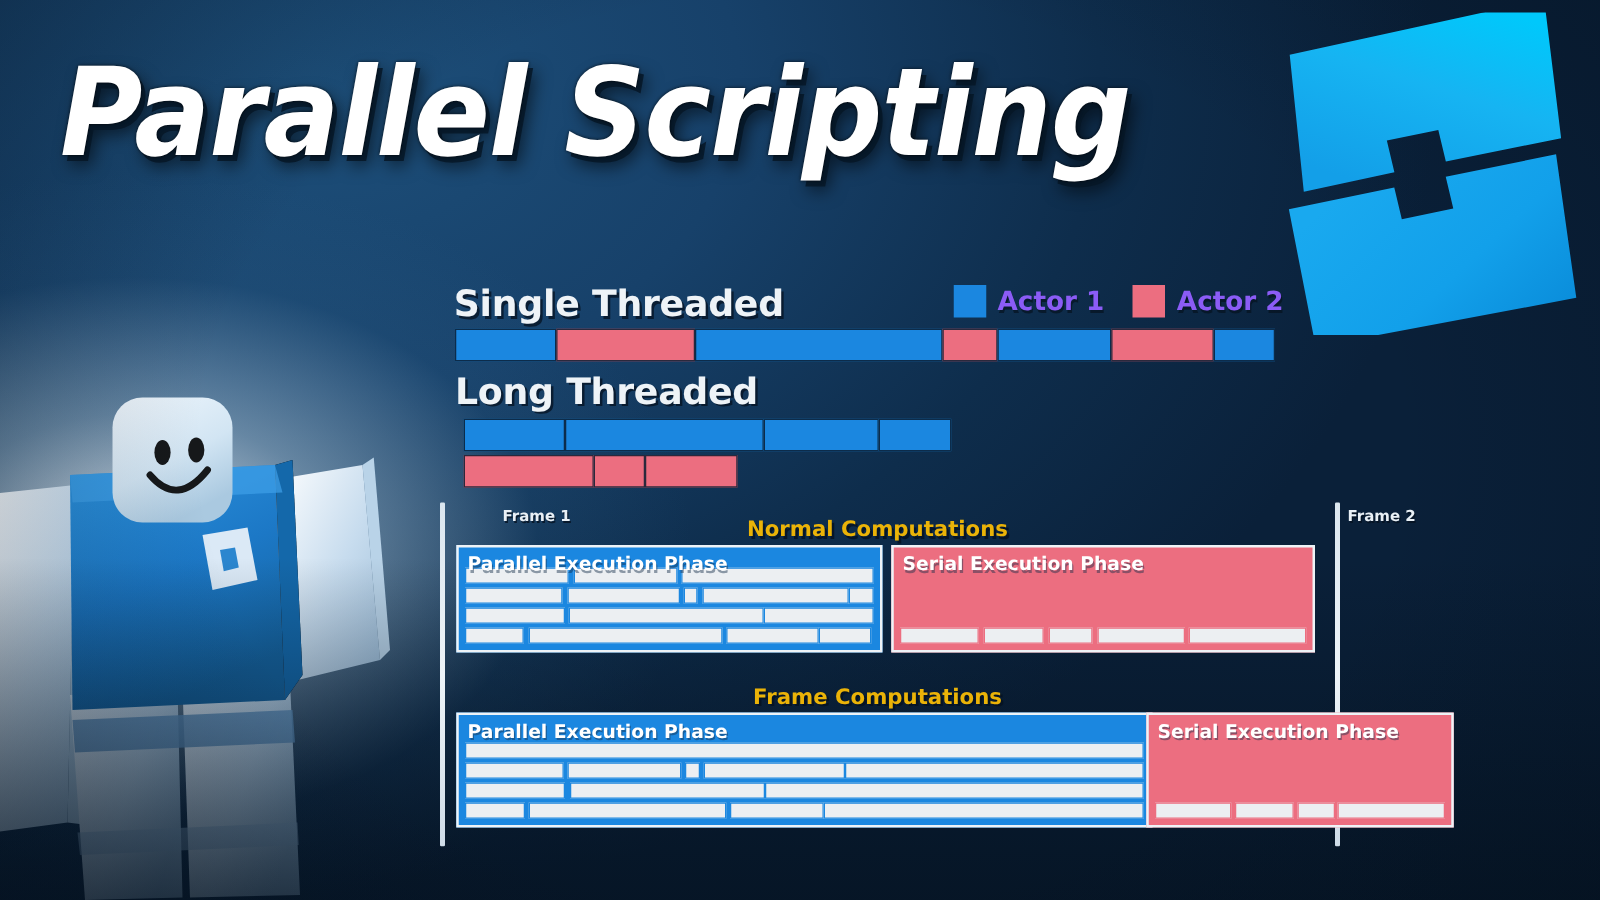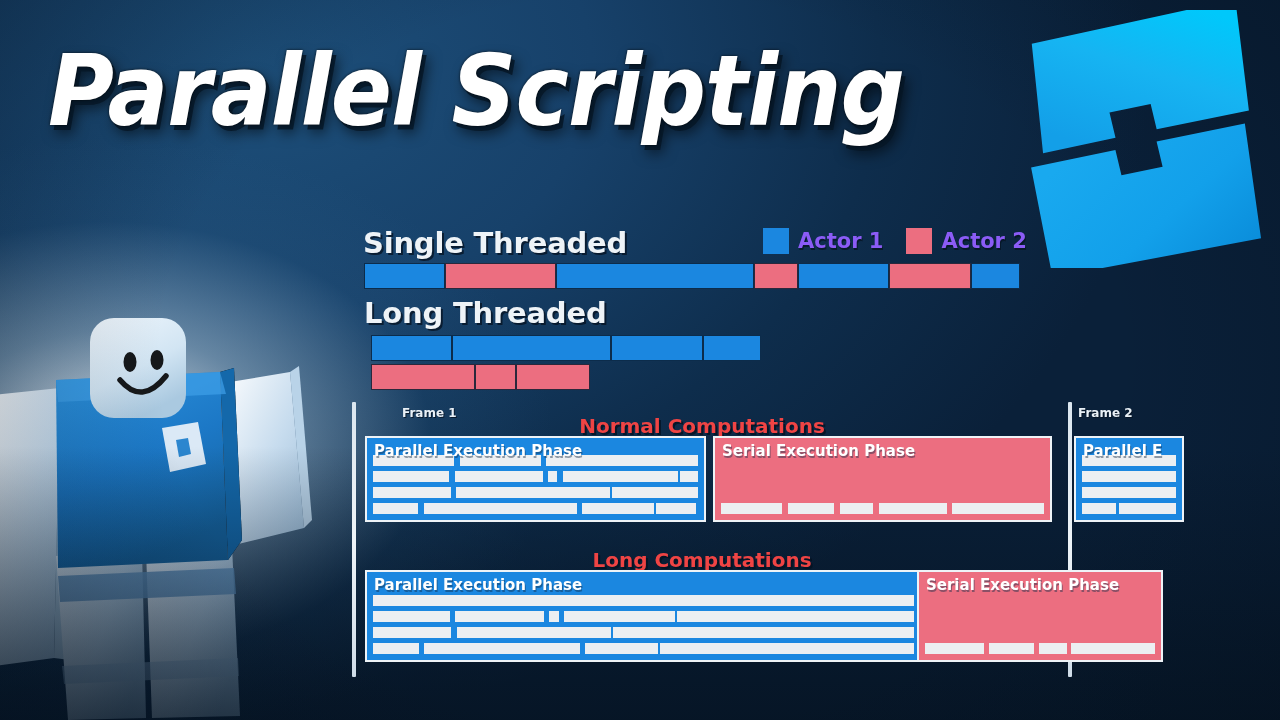--- a/index.html
+++ b/index.html
@@ -89,21 +89,21 @@
   .frame-label {
     position:absolute;
     font-family:"DejaVu Sans", sans-serif;
     font-size:12px; font-weight:bold; color:#e9f0f6;
     text-shadow:1px 1px 0 rgba(5,18,32,0.8);
     white-space:nowrap;
   }
   .row-title {
     position:absolute;
     font-family:"DejaVu Sans", sans-serif;
-    font-size:20px; font-weight:bold; color:#ef4444;
+    font-size:17px; font-weight:bold; color:#eab308;
     text-shadow:2px 2px 0 rgba(5,18,32,0.8);
     white-space:nowrap;
   }
 
   .phase { position:absolute; border:2px solid #eef3f7; overflow:hidden; }
   .phase.par { background:#1b87e0; }
   .phase.ser { background:#ec6e80; }
   .phase-label {
     position:absolute; left:7px; top:4px;
     font-family:"DejaVu Sans", sans-serif;
@@ -299,40 +299,21 @@
           <div class="task" style="flex: 0 0 15%;"></div>
           <div class="task gap" style="flex: 0 0 1%;"></div>
           <div class="task" style="flex: 0 0 11%;"></div>
           <div class="task gap" style="flex: 0 0 1%;"></div>
           <div class="task" style="flex: 0 0 21.5%;"></div>
           <div class="task gap" style="flex: 0 0 1%;"></div>
           <div class="task" style="flex: 0 0 29%;"></div>
         </div>
       </div>
     </div>
-    <div class="phase par" style="left: 722px; top: 34px; width: 110px; height: 86px;">
-      <div class="phase-label">Parallel E</div>
-      <div class="tasks">
-        <div class="task-row">
-          <div class="task" style="flex: 0 0 100%;"></div>
-        </div>
-        <div class="task-row">
-          <div class="task" style="flex: 0 0 100%;"></div>
-        </div>
-        <div class="task-row">
-          <div class="task" style="flex: 0 0 100%;"></div>
-        </div>
-        <div class="task-row">
-          <div class="task" style="flex: 0 0 38%;"></div>
-          <div class="task gap" style="flex: 0 0 1%;"></div>
-          <div class="task" style="flex: 0 0 61%;"></div>
-        </div>
-      </div>
-    </div>
-    <div class="row-title" style="top: 146px; left: 0px; width: 700px; text-align: center;">Long Computations</div>
+    <div class="row-title" style="top: 146px; left: 0px; width: 700px; text-align: center;">Frame Computations</div>
     <div class="phase par" style="left: 13px; top: 168px; width: 557px; height: 92px;">
       <div class="phase-label">Parallel Execution Phase</div>
       <div class="tasks">
         <div class="task-row">
           <div class="task" style="flex: 0 0 100%;"></div>
         </div>
         <div class="task-row">
           <div class="task" style="flex: 0 0 14.5%;"></div>
           <div class="task gap" style="flex: 0 0 0.6%;"></div>
           <div class="task" style="flex: 0 0 16.8%;"></div>

